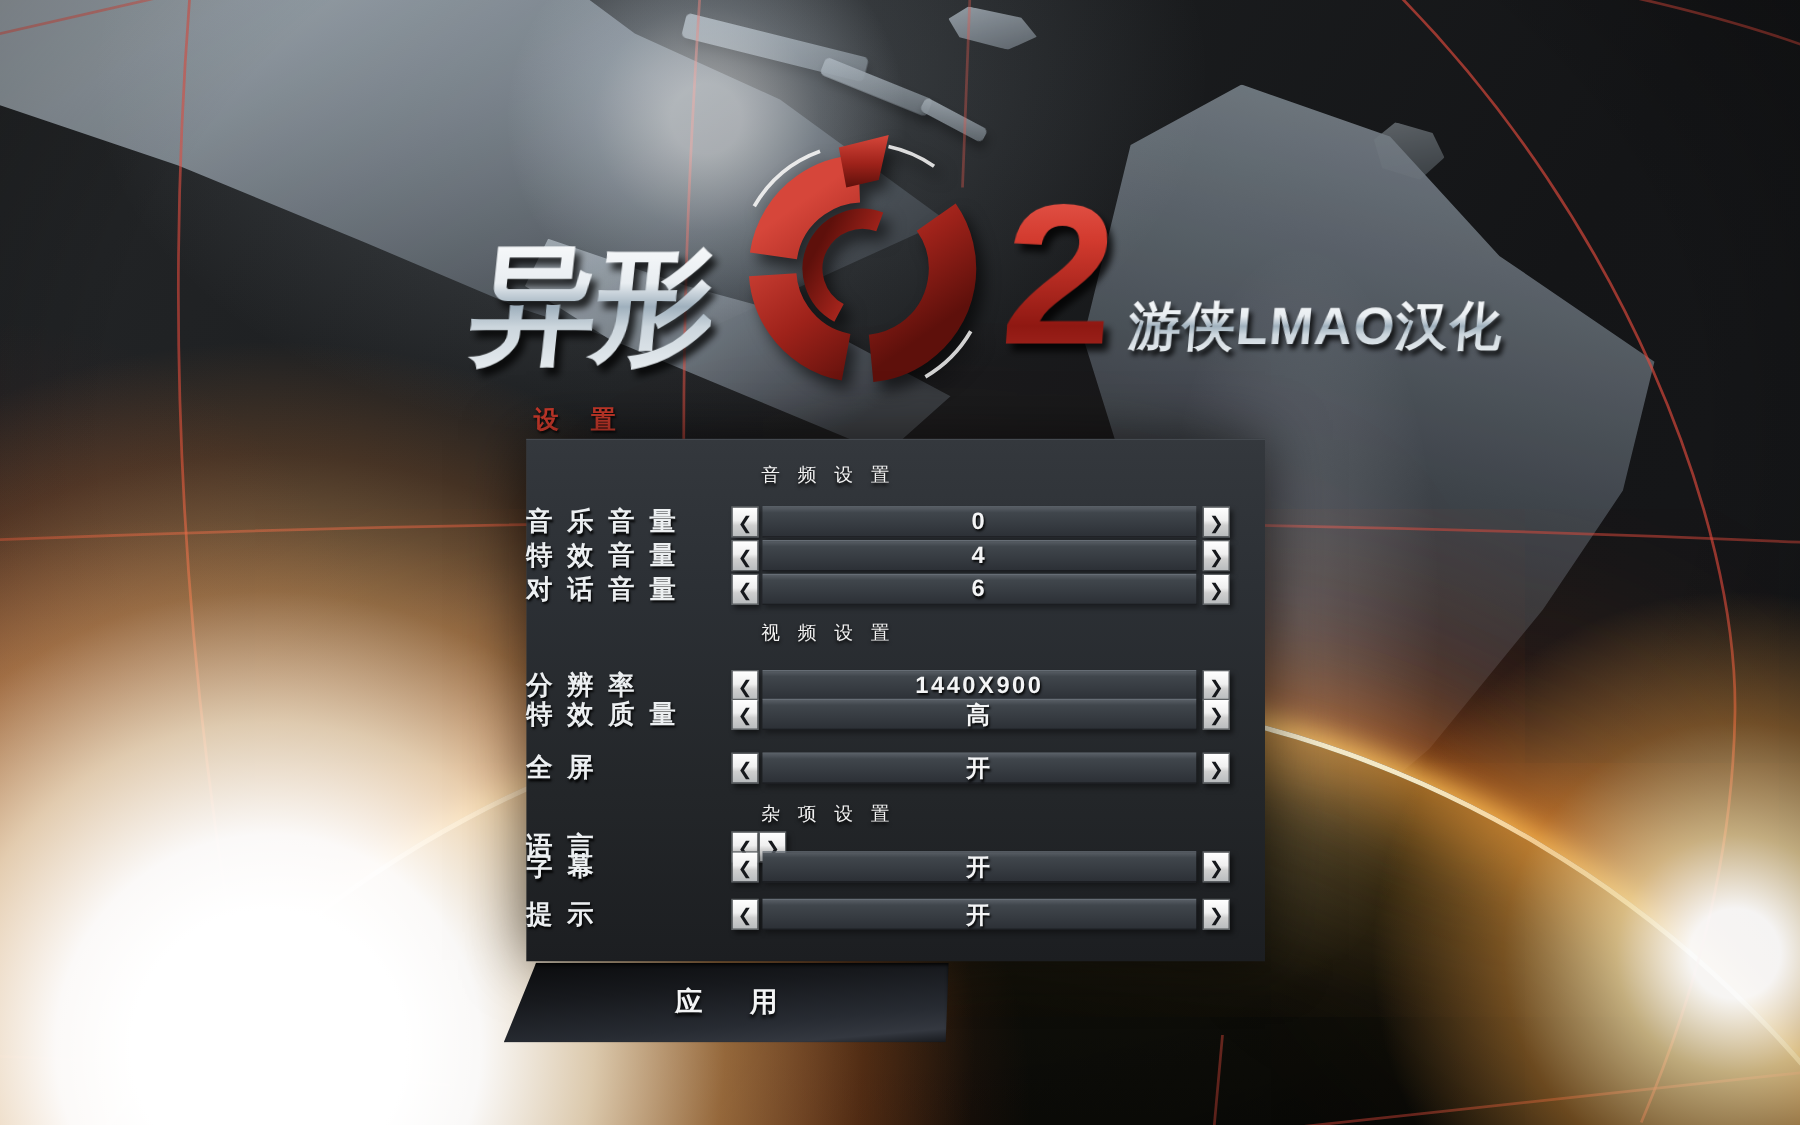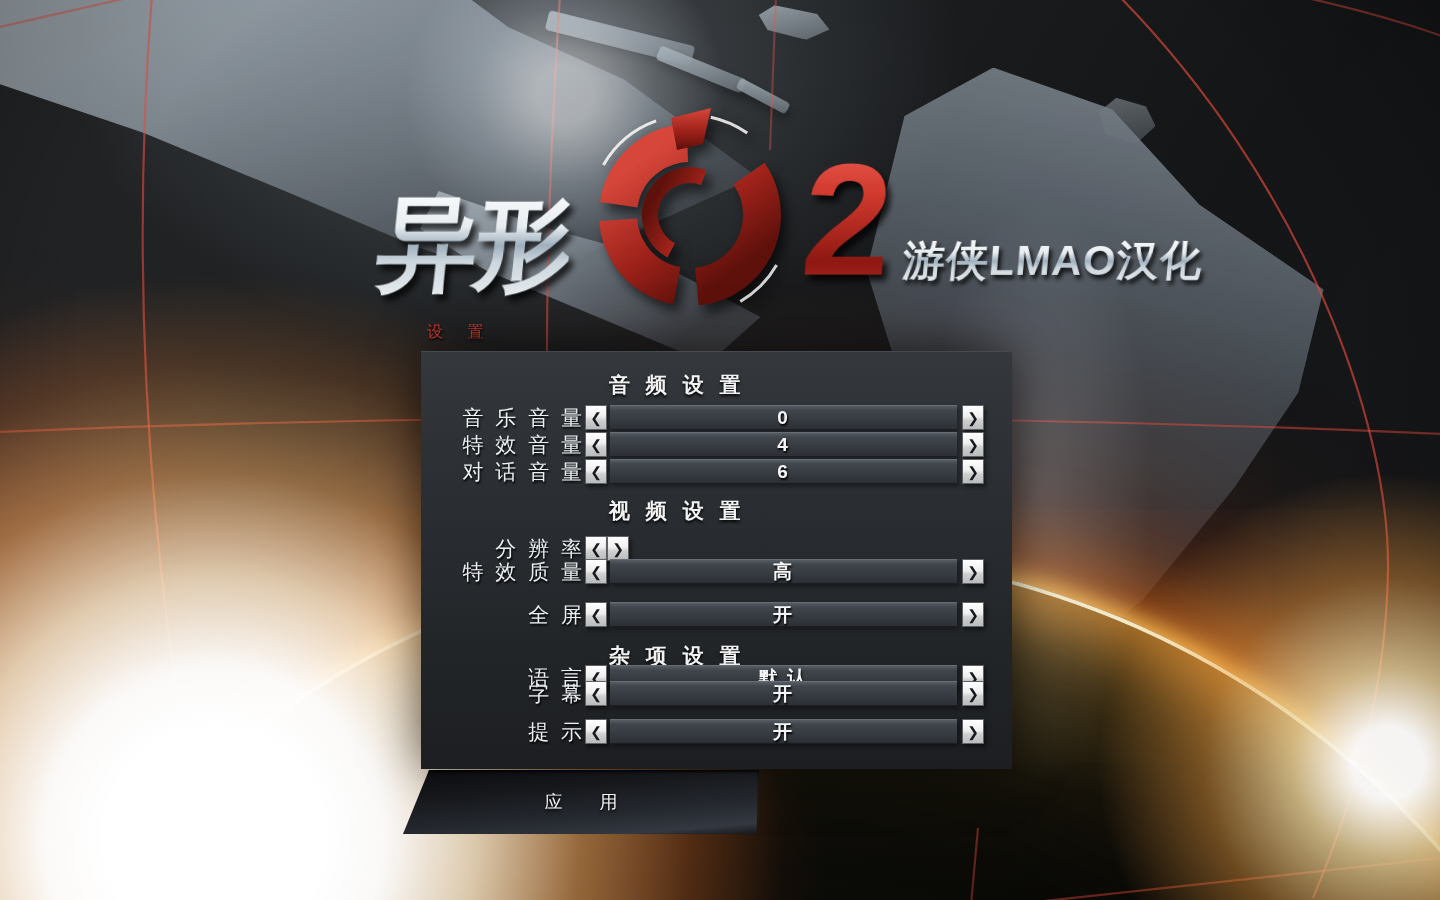--- a/index.html
+++ b/index.html
@@ -61,48 +61,48 @@
       filter:drop-shadow(5px 6px 3px rgba(0,0,0,.75));}
   .sequel{position:absolute;left:803px;top:128px;font-size:160px;font-weight:900;transform:skewX(-4deg);
       background:linear-gradient(180deg,#f0665a 0%,#d23a2e 35%,#8f1812 72%,#b3322a 100%);
       -webkit-background-clip:text;background-clip:text;color:transparent;
       filter:drop-shadow(5px 6px 3px rgba(0,0,0,.8));}
   .localization{position:absolute;left:903px;top:233px;font-size:42px;font-weight:900;
       letter-spacing:1px;transform:skewX(-5deg);
       filter:drop-shadow(3px 4px 2px rgba(0,0,0,.8));}
   .logo-svg{position:absolute;left:575px;top:100px;filter:drop-shadow(6px 8px 6px rgba(0,0,0,.6));}
 
-  .menu-label{position:absolute;left:427px;top:322px;font-size:16px;font-weight:normal;
+  .menu-label{position:absolute;left:427px;top:322px;font-size:20px;font-weight:bold;
       letter-spacing:10px;color:#c8392b;text-shadow:1px 2px 2px rgba(0,0,0,.85);}
 
   
   .panel{position:absolute;left:421px;top:351px;width:591px;height:418px;
       background:linear-gradient(180deg,#34383d 0%,#2c3035 28%,#232629 68%,#1c1e21 100%);
       box-shadow:0 0 45px rgba(0,0,0,.6),inset 0 1px 0 #454a50;}
-  .section-header{position:absolute;left:188px;font-size:21px;font-weight:bold;color:#f2f2f2;
+  .section-header{position:absolute;left:188px;font-size:15px;font-weight:normal;color:#f2f2f2;
       letter-spacing:5px;text-shadow:0 2px 3px #000;}
   .row{position:absolute;left:0;width:100%;height:25px;display:flex;align-items:stretch;
        padding-right:28px;box-sizing:border-box;}
-  .row-label{width:164px;text-align:right;font-size:21px;font-weight:normal;color:#eceff1;
+  .row-label{width:164px;text-align:left;font-size:21px;font-weight:bold;color:#eceff1;
        letter-spacing:3px;line-height:25px;text-shadow:1px 2px 2px #000;padding-right:0;}
   .arrow-btn{width:22px;height:25px;flex:0 0 22px;display:flex;align-items:center;justify-content:center;
        background:linear-gradient(180deg,#ffffff 0%,#efefef 45%,#cfcfcf 62%,#b9bcbe 100%);
        border:1px solid #5f6366;box-sizing:border-box;cursor:pointer;
        box-shadow:inset 0 1px 0 #fff,2px 3px 4px rgba(0,0,0,.5);}
   .arrow-glyph{font-size:14px;font-weight:900;color:#16181c;line-height:1;}
   .bar{flex:1;margin:0 5px 0 3px;display:flex;align-items:center;justify-content:center;
        background:linear-gradient(180deg,#575d64 0%,#40464c 18%,#363b41 60%,#2c3036 100%);
        border-top:1px solid #666d75;border-bottom:1px solid #1b1d21;box-sizing:border-box;
        box-shadow:2px 3px 4px rgba(0,0,0,.35);cursor:pointer;}
   .bar-value{font-size:19px;font-weight:bold;color:#f4f5f6;letter-spacing:2px;
        text-shadow:1px 2px 2px #000;}
 
   
   .footer-btn{position:absolute;display:flex;align-items:center;justify-content:center;
-      font-size:18px;font-weight:normal;color:#f3f4f5;letter-spacing:16px;text-indent:16px;
+      font-size:22px;font-weight:bold;color:#f3f4f5;letter-spacing:16px;text-indent:16px;
       text-shadow:0 2px 3px #000;cursor:pointer;
       background:linear-gradient(175deg,#0a0b0d 0%,#17191d 35%,#272b32 70%,#343840 88%,#16181c 100%);
       box-shadow:inset 0 2px 3px rgba(0,0,0,.85),0 8px 12px rgba(0,0,0,.65);}
   .btn-apply{left:403px;top:770px;width:356px;height:64px;
       clip-path:polygon(26px 0,100% 0,99.3% 100%,0 100%);}
   .btn-cancel{left:762px;top:770px;width:280px;height:63px;
       clip-path:polygon(0 0,254px 0,100% 100%,2px 98%);}
 </style>
 </head>
 <body>
@@ -202,20 +202,23 @@
         </div>
     </div>
 
     <div class="section-header" style="top:146px">视 频 设 置</div>
 
     <div class="row" style="top:185px">
       <div class="row-label">分 辨 率</div>
       <div class="arrow-btn">
           <span class="arrow-glyph">❮</span>
         </div>
+      <div class="bar">
+          <span class="bar-value">1440X900</span>
+        </div>
       <div class="arrow-btn">
           <span class="arrow-glyph">❯</span>
         </div>
     </div>
 
     <div class="row" style="top:208px">
       <div class="row-label">特 效 质 量</div>
       <div class="arrow-btn">
           <span class="arrow-glyph">❮</span>
         </div>
@@ -240,23 +243,20 @@
         </div>
     </div>
 
     <div class="section-header" style="top:291px">杂 项 设 置</div>
 
     <div class="row" style="top:314px">
       <div class="row-label">语 言</div>
       <div class="arrow-btn">
           <span class="arrow-glyph">❮</span>
         </div>
-      <div class="bar">
-          <span class="bar-value">默 认</span>
-        </div>
       <div class="arrow-btn">
           <span class="arrow-glyph">❯</span>
         </div>
     </div>
 
     <div class="row" style="top:330px">
       <div class="row-label">字 幕</div>
       <div class="arrow-btn">
           <span class="arrow-glyph">❮</span>
         </div>

